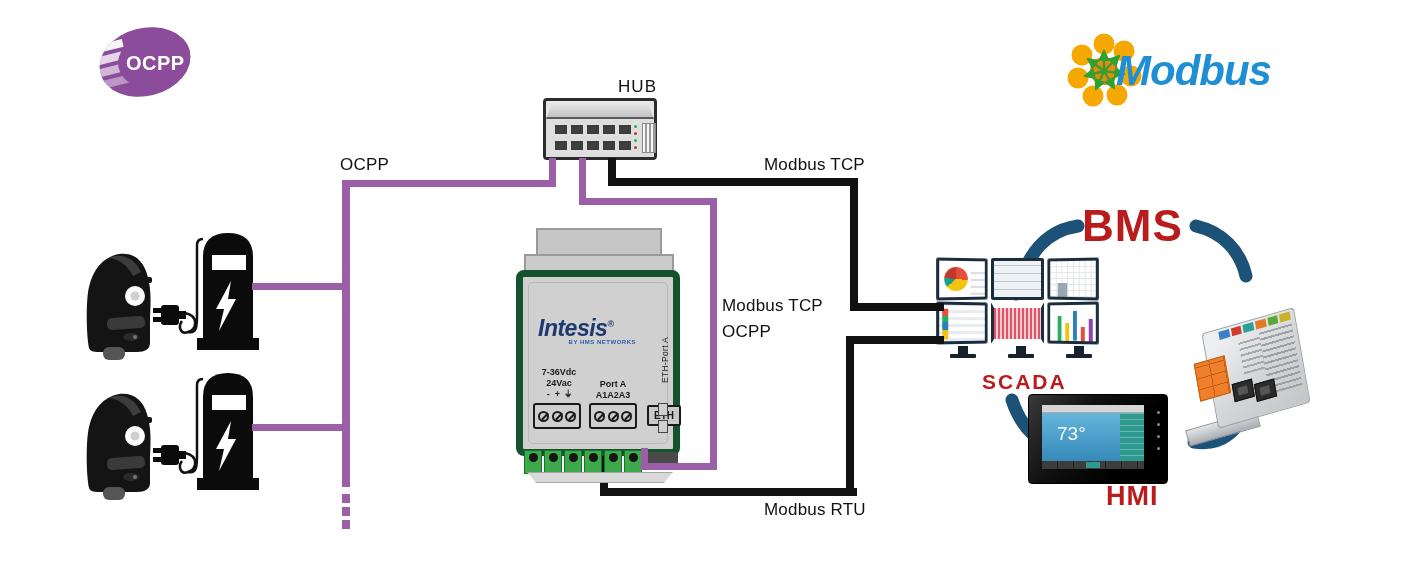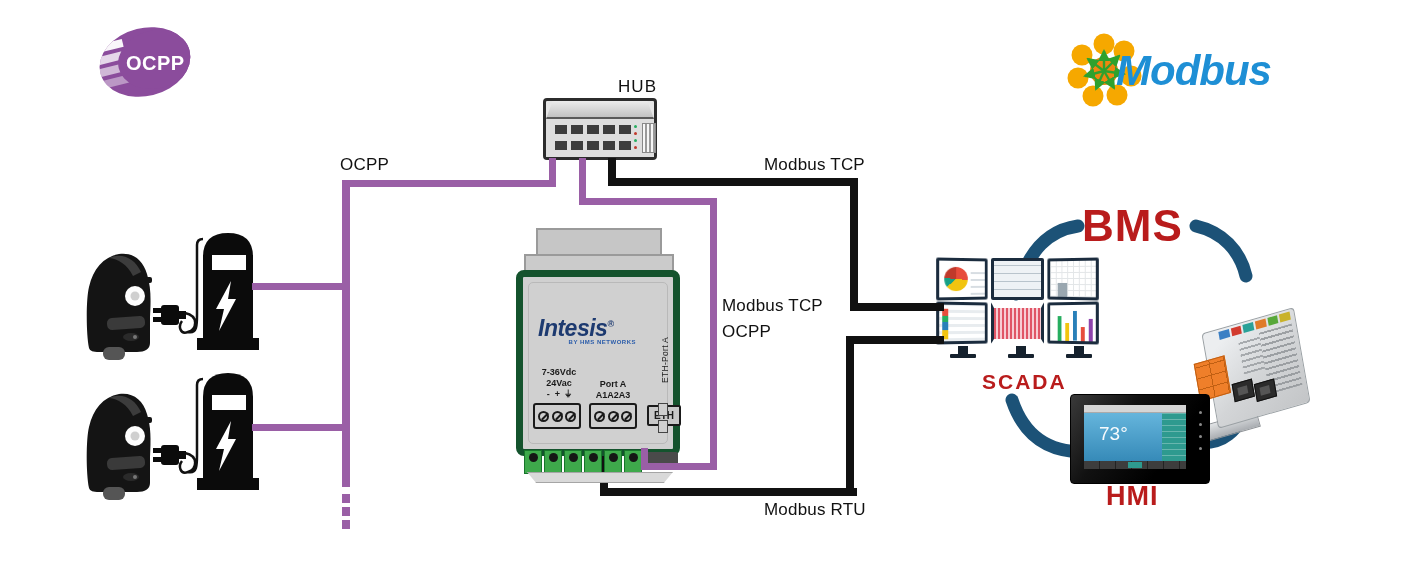--- a/index.html
+++ b/index.html
@@ -97,21 +97,21 @@
   .plc-vents2{position:absolute;left:34px;top:16px;width:22px;height:34px;
        background:repeating-linear-gradient(0deg,#8e9296 0 2px,transparent 2px 6px);opacity:.7;}
   .plc-orange{position:absolute;left:-14px;top:26px;width:30px;height:36px;background:#EF7F2A;border:1px solid #c05f12;
        background-image:repeating-linear-gradient(0deg,transparent 0 10px,#c05f12 10px 11px),repeating-linear-gradient(90deg,transparent 0 14px,#c05f12 14px 15px);}
   .plc-rj{position:absolute;width:19px;height:16px;background:#2b2b2b;border:1px solid #111;}
   .plc-rj::before{content:"";position:absolute;left:4px;top:4px;width:10px;height:8px;background:#555;}
   .plc-rail{position:absolute;left:1186px;top:420px;width:72px;height:15px;z-index:2;
        background:linear-gradient(#e2e4e6,#a9adb1);border:1px solid #8f9397;transform:rotate(-16deg);}
 
   
-  .hmi{position:absolute;left:1070px;top:394px;width:138px;height:88px;border-radius:4px;z-index:3;
+  .hmi{position:absolute;left:1028px;top:394px;width:138px;height:88px;border-radius:4px;z-index:3;
        background:linear-gradient(125deg,#3a3a3a,#111 35%,#000 70%);border:1px solid #000;}
   .hmi-screen{position:absolute;left:13px;top:10px;width:102px;height:64px;background:linear-gradient(180deg,#6dbce2,#2e83b2);overflow:hidden;}
   .hmi-top{height:7px;background:#d5d5d5;border-bottom:1px solid #aaa;}
   .hmi-temp{position:absolute;left:15px;top:18px;font-size:19px;color:#fff;font-weight:400;opacity:.95;}
   .hmi-side{position:absolute;right:0;top:8px;width:24px;height:50px;background:#2E9A8F;
        background-image:repeating-linear-gradient(180deg,rgba(255,255,255,.28) 0 1px,transparent 1px 6px);}
   .hmi-bot{position:absolute;left:0;bottom:0;width:100%;height:8px;background:#2e2e2e;
        background-image:repeating-linear-gradient(90deg,#3d3d3d 0 15px,#222 15px 16px);}
   .hmi-bot::after{content:"";position:absolute;left:44px;top:1px;width:14px;height:6px;background:#2E9A8F;}
   .hmi-dots{position:absolute;right:7px;top:16px;display:grid;gap:9px;}

